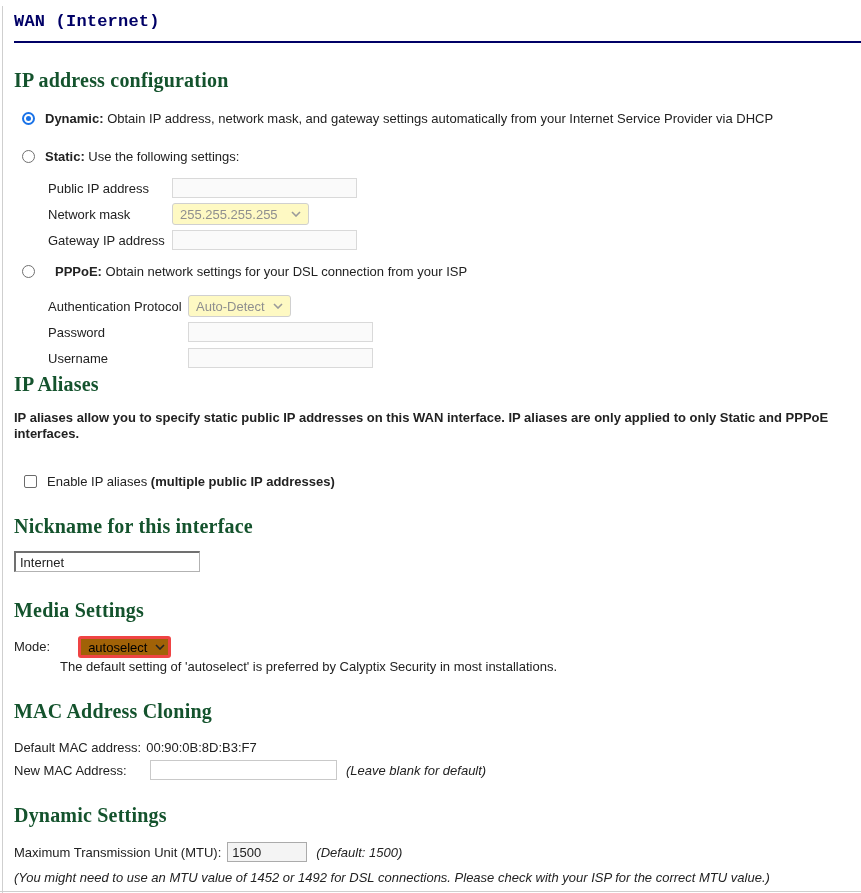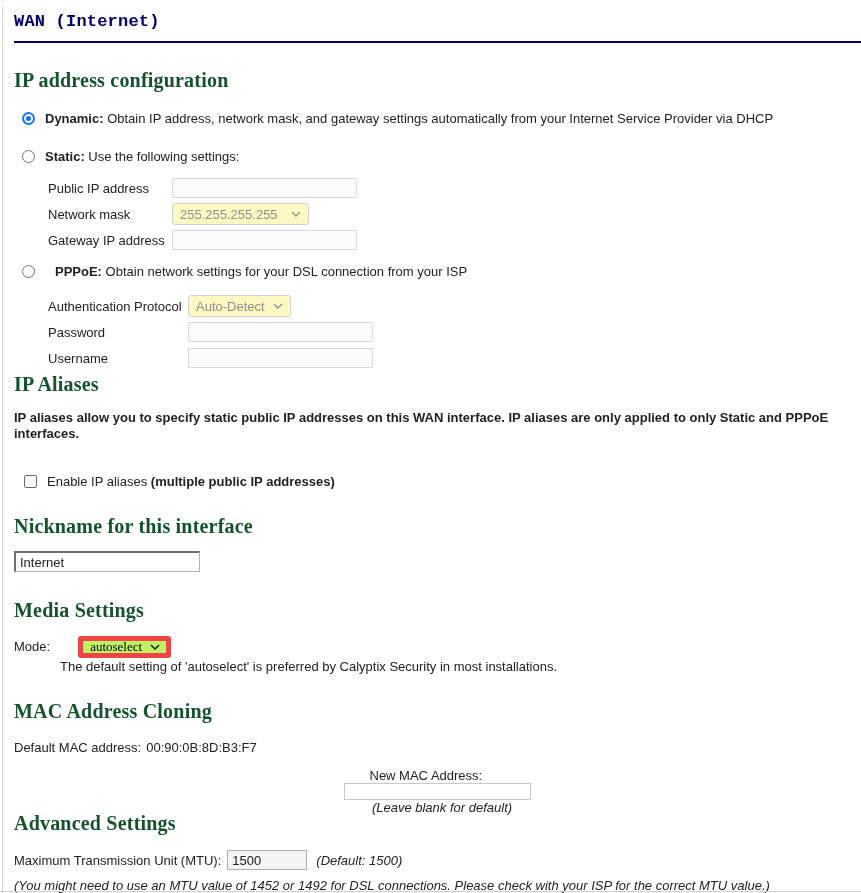--- a/index.html
+++ b/index.html
@@ -60,35 +60,35 @@
     font-family:"Liberation Sans", sans-serif; font-size:13px; color:#222; padding:0 4px; }
   input.txt-mac { width:187px; background:#fff; border:1px solid #c9c9c9; height:20px;
     font-family:"Liberation Sans", sans-serif; font-size:13px; color:#222; padding:0 4px; }
 
   .select {
     display:inline-flex; align-items:center; justify-content:space-between;
     height:22px; padding:0 7px; border-radius:3px; font-size:13px;
   }
   .select .chev { display:inline-flex; margin-left:8px; }
   .select-disabled { color:#8f8f8f; background:#fef9c3; border:1px solid #d0d0d0; }
-  .select-enabled { color:#000; background:#bef264; border:5px solid #ef4444;font-family:Liberation Serif, serif; }
+  .select-enabled { color:#000; background:#a16207; border:3px solid #ef4444; }
 
   .sec-gap-lg { margin-top:24px; }
   .desc-text { margin-top:14px; line-height:16px;font-weight:bold; }
   .checkbox-row { display:flex; align-items:flex-start; margin-left:10px; margin-top:32px;text-align:center; }
   .checkbox-text { margin-left:10px; line-height:16px; }
 
   .nickname-input-wrap { margin-top:13px; }
 
   .mode-row { display:flex; align-items:center; margin-top:14px;gap:24px; }
   .mode-label { line-height:20px; margin-right:4px; }
   .mode-helper { margin-left:46px; margin-top:1px; line-height:16px; }
 
   .mac-row { display:flex; align-items:center; margin-top:14px; height:20px; }
-  .mac-row2 { margin-top:11px;flex-direction:column; }
+  .mac-row2 { margin-top:3px; }
   .mac-default-label { margin-right:5px; }
   .mac-new-label { width:136px; }
   .italic-note { font-style:italic; margin-left:9px; }
 
   .mtu-row { display:flex; align-items:center; margin-top:14px; height:22px; }
   .mtu-label { margin-right:6px; }
   .adv-note { font-style:italic; margin-top:7px; line-height:16px; }
 
   .apply-btn {
     margin-top:13px; display:inline-block;
@@ -212,21 +212,21 @@
     <span class="mac-default-label">Default MAC address:</span>
     <span>00:90:0B:8D:B3:F7</span>
   </div>
   <div class="mac-row mac-row2">
     <span class="mac-new-label">New MAC Address:</span>
     <input class="txt-mac" type="text" value="" style="">
     <span class="italic-note">(Leave blank for default)</span>
   </div>
 
   
-  <h2 class="section-heading" style="margin-top:24px;">Advanced Settings</h2>
+  <h2 class="section-heading" style="margin-top:24px;">Dynamic Settings</h2>
   <div class="mtu-row">
     <span class="mtu-label">Maximum Transmission Unit (MTU):</span>
     <input class="txt-small" type="text" value="1500" style="">
     <span class="italic-note">(Default: 1500)</span>
   </div>
   <div class="adv-note">(You might need to use an MTU value of 1452 or 1492 for DSL connections. Please check with your ISP for the correct MTU value.)</div>
 
   <button class="apply-btn">Apply</button>
 
 </div>

